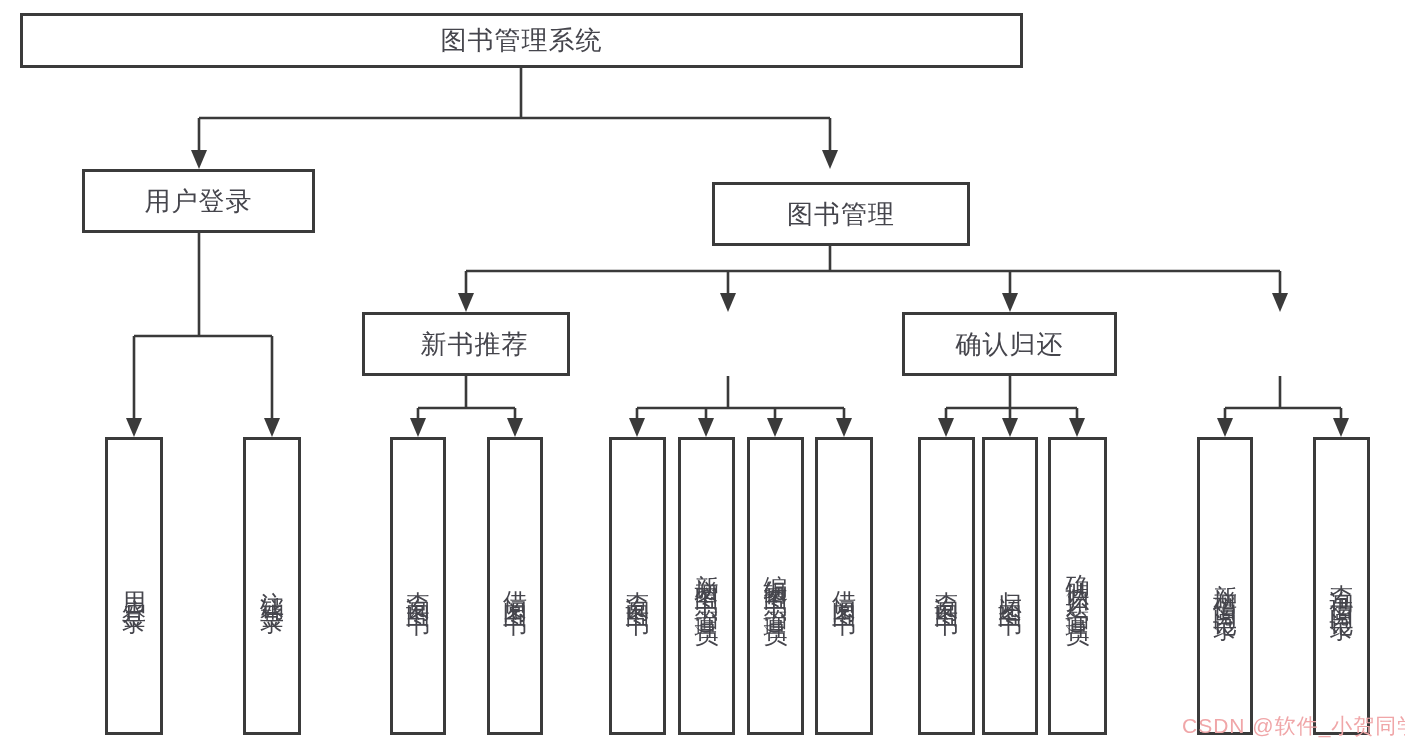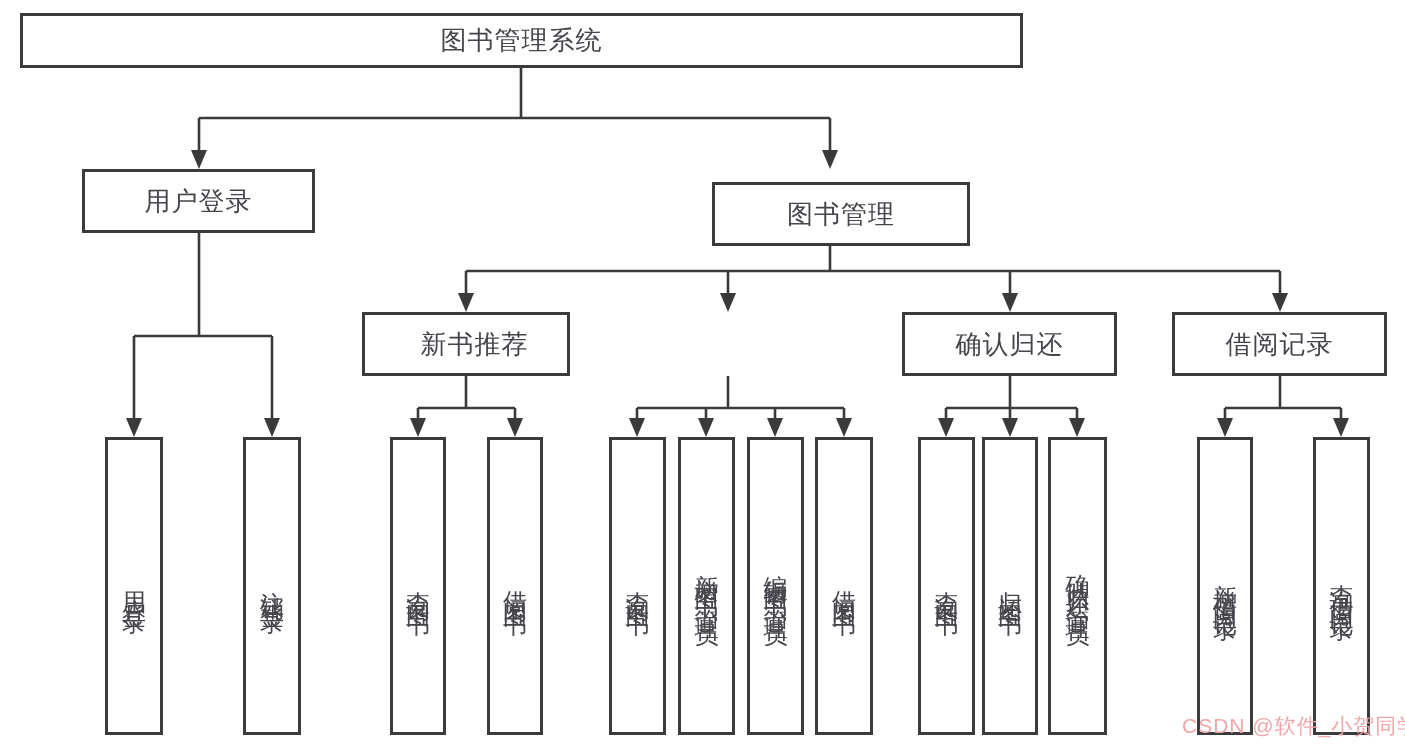--- a/index.html
+++ b/index.html
@@ -108,23 +108,20 @@
   <div class="hbox" style="left:712px; top:169px; width:258px; height:64px;margin-top:13px;">
     <span>图书管理</span>
   </div>
 
   <div class="hbox" style="left:362px; top:312px; width:208px; height:64px;padding-left:17px;">
     <span>新书推荐</span>
   </div>
   <div class="hbox" style="left:902px; top:312px; width:215px; height:64px;">
     <span>确认归还</span>
   </div>
-  <div class="hbox" style="left:1172px; top:312px; width:215px; height:64px;">
-    <span>借阅记录</span>
-  </div>
 
   <div class="vbox" style="left:105px; top:437px; width:58px; height:298px;">
     <span class="vtext">用户登录</span>
   </div>
   <div class="vbox" style="left:243px; top:437px; width:58px; height:298px;">
     <span class="vtext">注销登录</span>
   </div>
 
   <div class="vbox" style="left:390px; top:437px; width:56px; height:298px;">
     <span class="vtext">查询图书</span>

